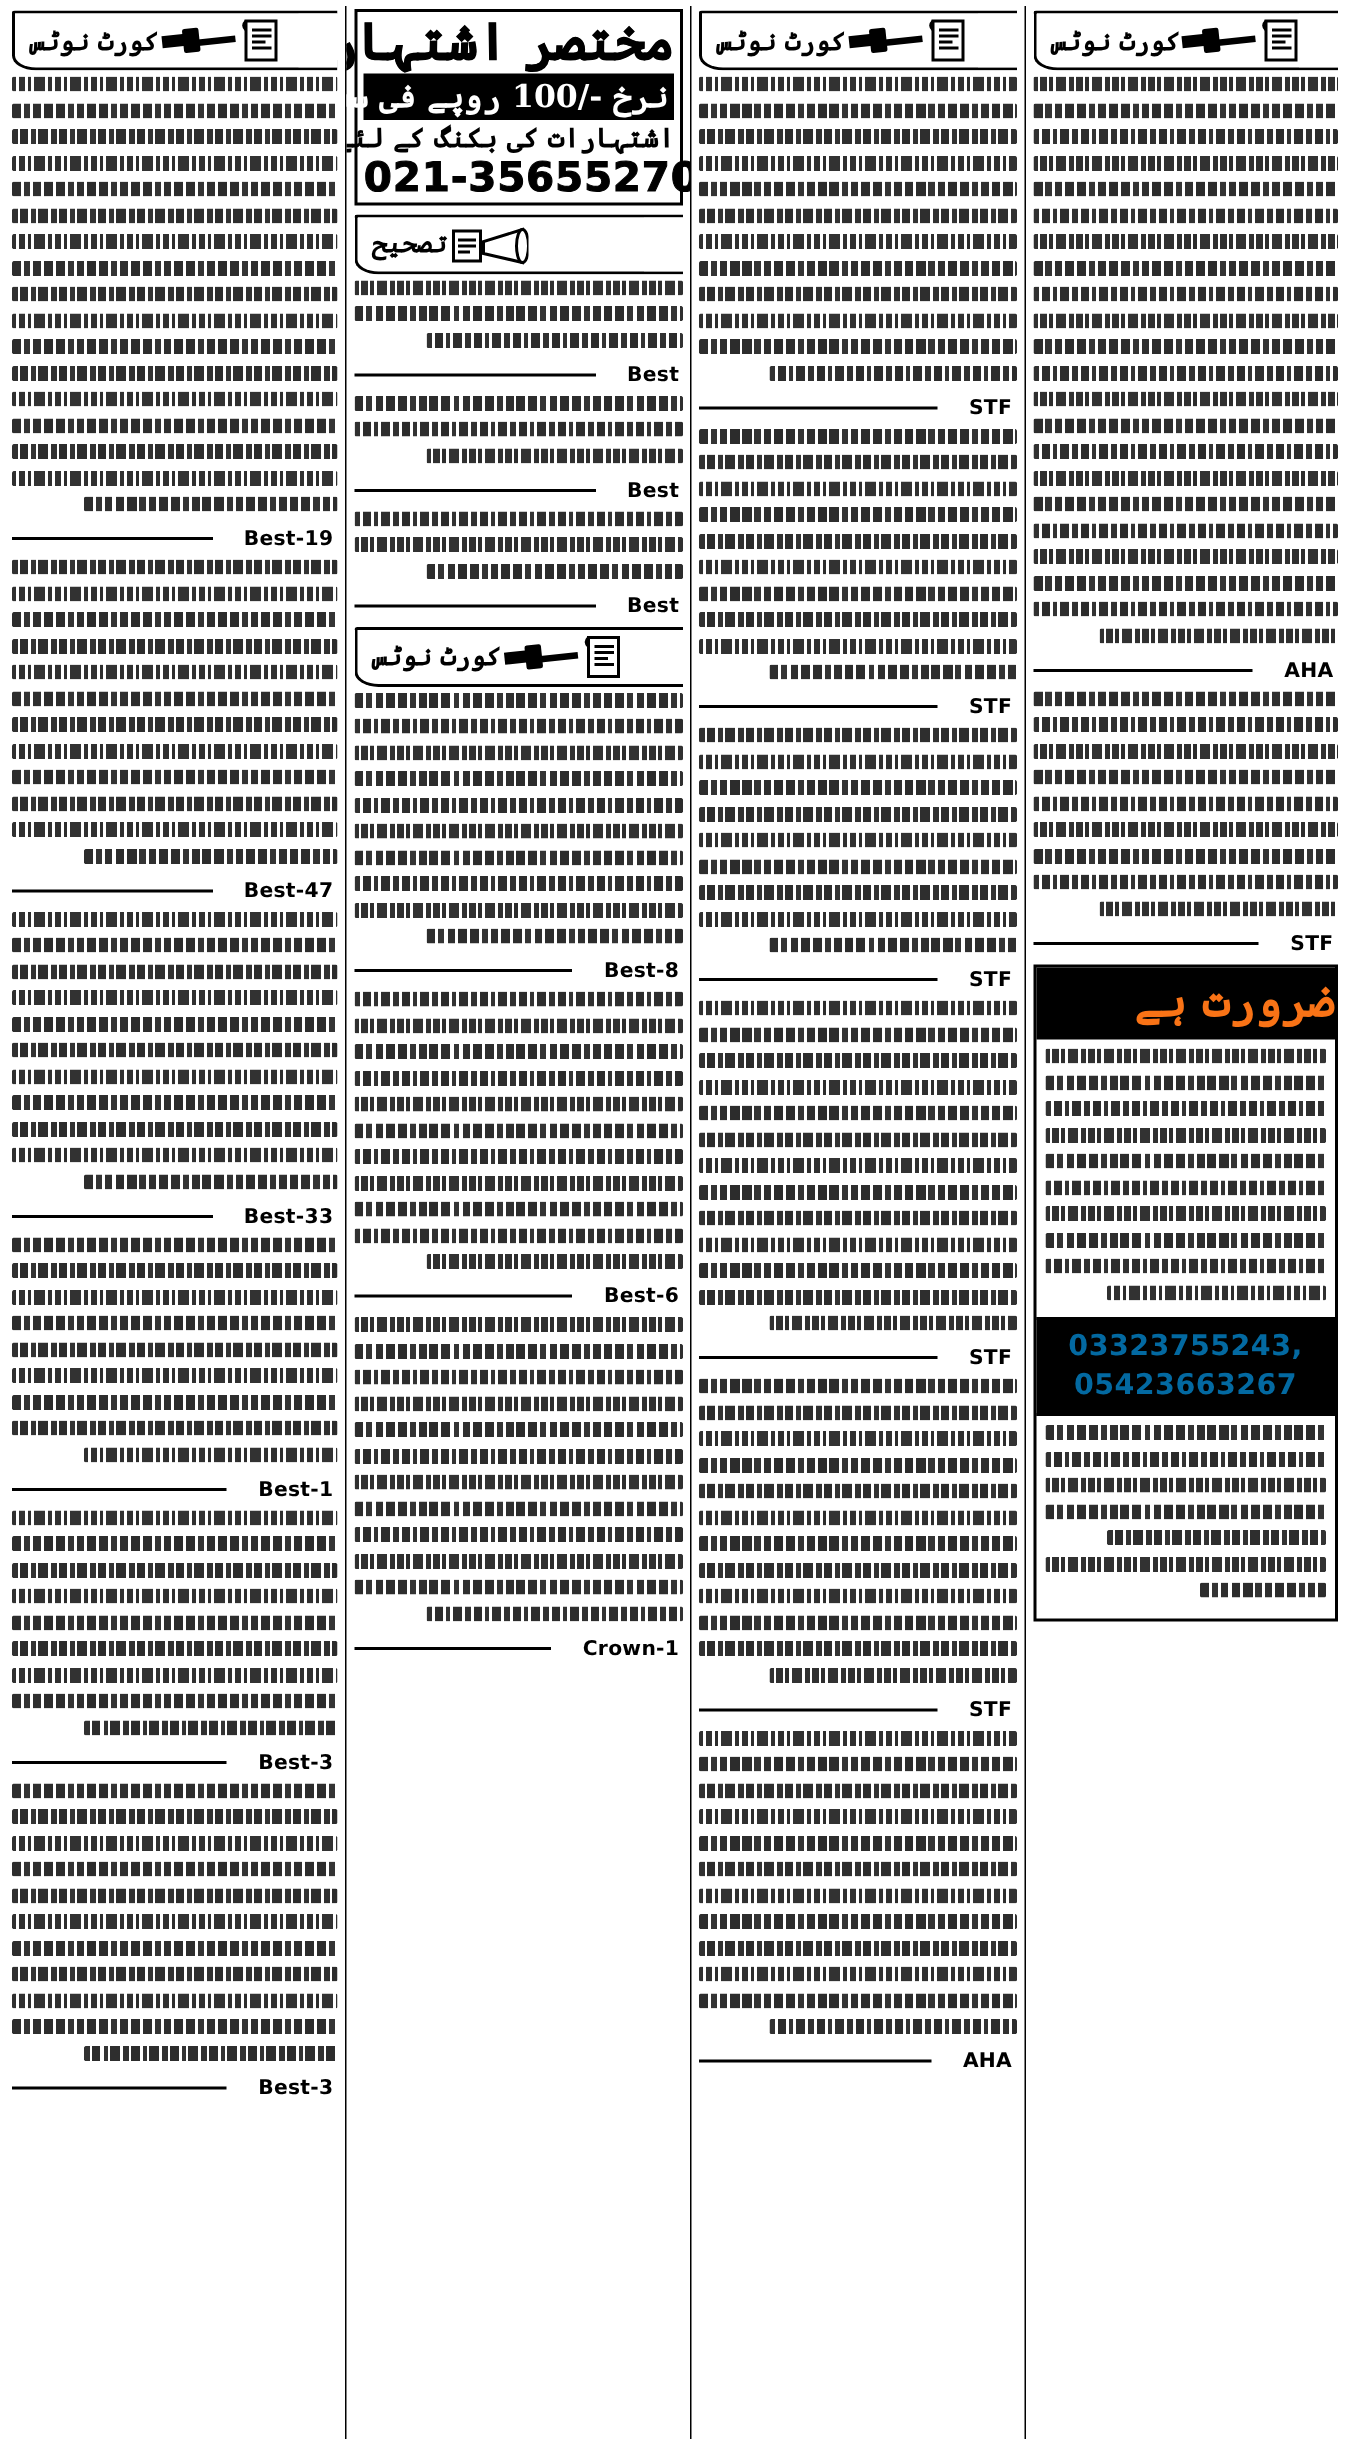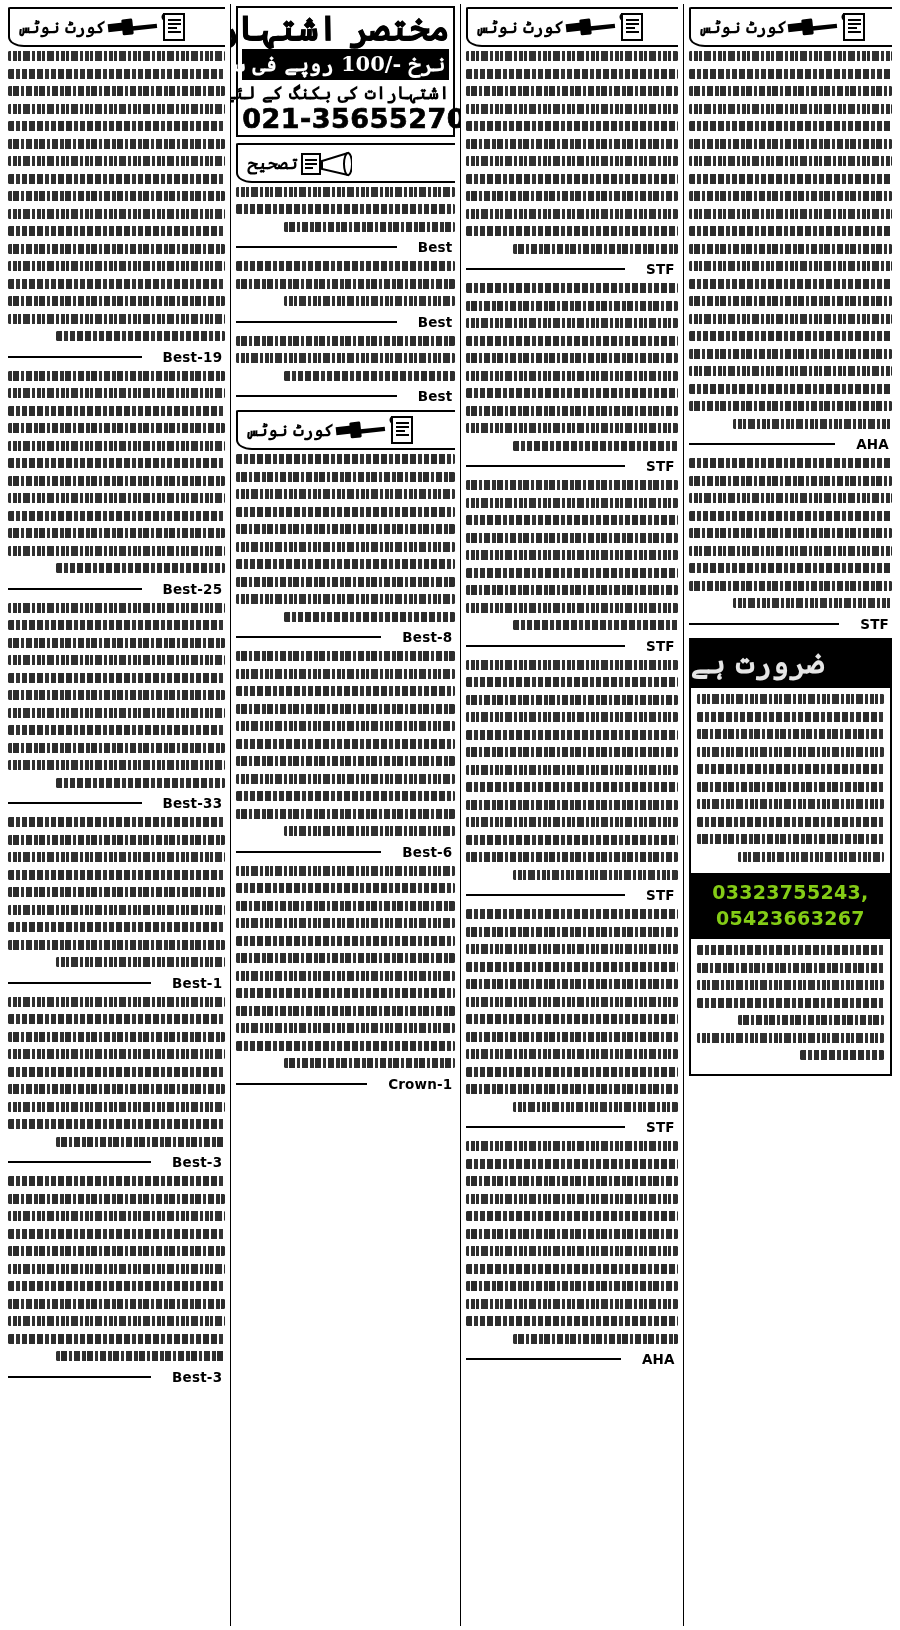--- a/index.html
+++ b/index.html
@@ -184,21 +184,21 @@
   }
   .ln.short2 { width: 78%; }
   .ln.short3 { width: 45%; }
 
   
   .refrow {
     display: flex;
     flex-direction: row-reverse;
     align-items: center;
     gap: 21px;
-    margin: 0 0 6px 0;
+    margin: 10px 0 6px 0;
   }
   .refrow .rule {
     flex: 1 1 auto;
     height: 0;
     border-top: 2.2px solid #000;
   }
   .refcode {
     direction: ltr;
     font-family: "DejaVu Sans", "Liberation Sans", sans-serif;
     font-weight: 700;
@@ -210,34 +210,34 @@
   .refrow.rtl-code { flex-direction: row; }
   .refrow.rtl-code .refcode { padding-right: 3px; padding-left: 0; }
 
   
   .wantbox {
     border: 2.2px solid #000;
     margin-top: 6px;
   }
   .want-head {
     background: #000;
-    color: #e5e5e5;
-    text-align: left;
+    color: #f97316;
+    text-align: right;
     font-family: "DejaVu Serif", "Liberation Serif", serif;
     font-weight: 700;
     font-size: 30px;
     line-height: 1.25;
     padding: 4px 0 7px 0;
     direction: rtl;
     white-space: nowrap;
   }
   .want-body { padding: 6px 6px 4px 6px; }
   .want-phone {
     background: #000;
-    color: #84cc16;
+    color: #0369a1;
     text-align: center;
     font-family: "DejaVu Sans", "Liberation Sans", sans-serif;
     font-weight: 700;
     font-size: 19px;
     line-height: 1.35;
     direction: ltr;
     padding: 5px 2px 6px 2px;
     letter-spacing: .3px;
     border-top: 2.2px solid #000;
     border-bottom: 2.2px solid #000;
@@ -305,21 +305,21 @@
         <div class="ln"></div>
         <div class="ln v2"></div>
         <div class="ln v3"></div>
         <div class="ln"></div>
         <div class="ln v2"></div>
         <div class="ln v3"></div>
         <div class="ln"></div>
         <div class="ln v2 short2"></div>
       </div>
       <div class="refrow rtl-code">
-        <span class="refcode">Best-25</span>
+        <span class="refcode">Best-47</span>
         <span class="rule"></span>
       </div>
     </div>
 
     <div class="notice">
       <div class="lines">
         <div class="ln"></div>
         <div class="ln v2"></div>
         <div class="ln v3"></div>
         <div class="ln"></div>

